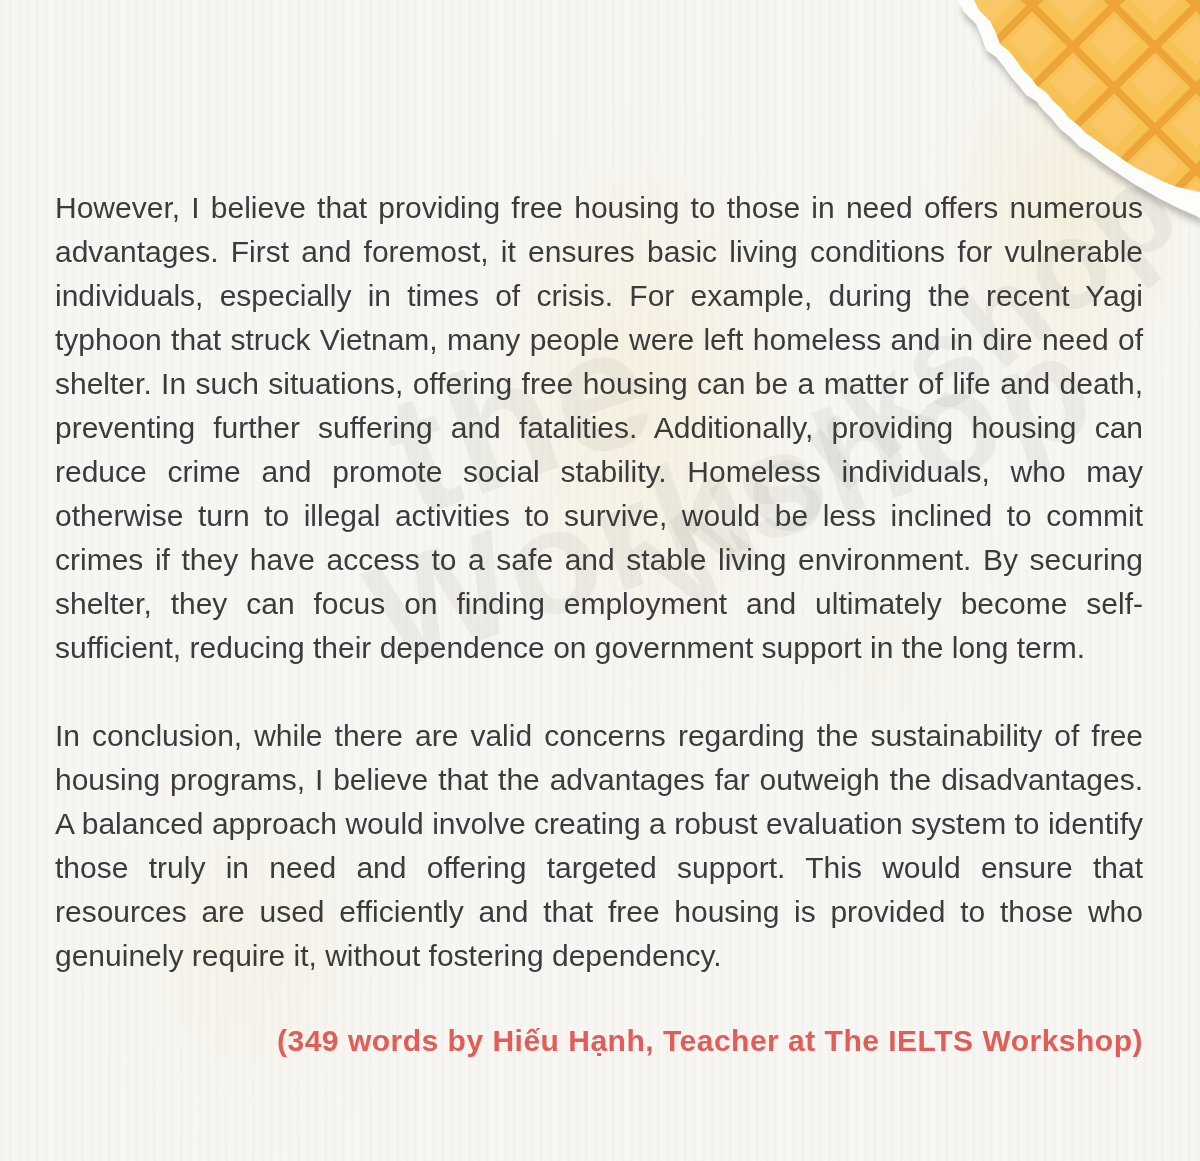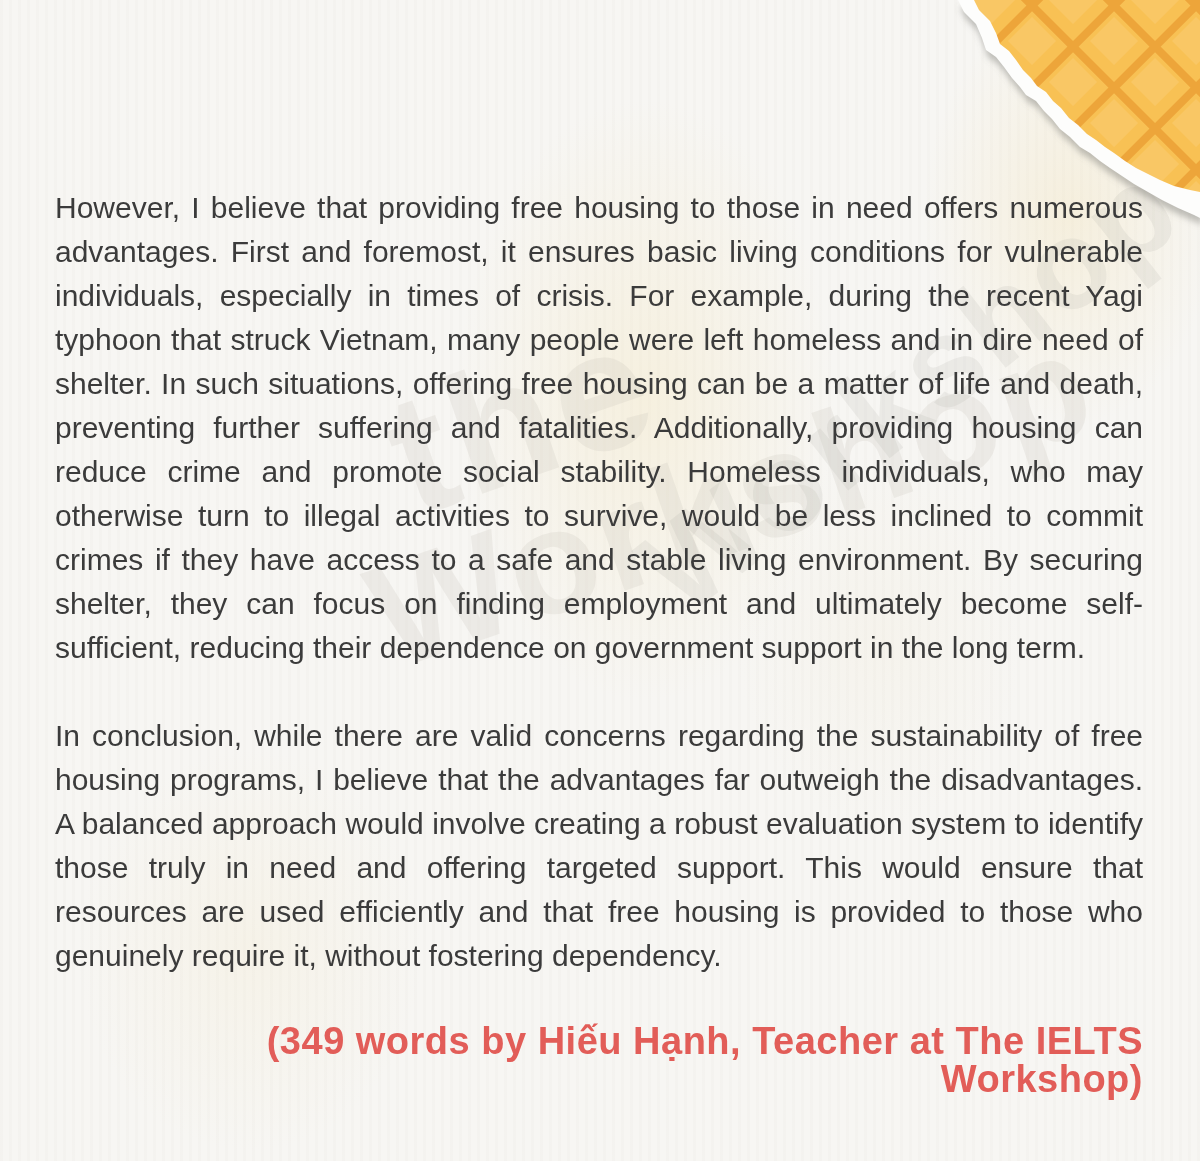--- a/index.html
+++ b/index.html
@@ -57,21 +57,21 @@
   }
   .para{
     margin:0 0 44px 0;
     font-size:30px;line-height:44px;
     color:var(--text-color,#3b3b3b);
     text-align:justify;
   }
   .para b{font-weight:normal;color:var(--text-color,#3b3b3b);}
   .attribution{
     margin:24px 0 0 0;
-    font-size:38px;line-height:38px;
+    font-size:30px;line-height:38px;
     font-weight:bold;
     text-align:right;
     color:var(--accent-color,#e25d58);
     letter-spacing:0.5px;
   }
 </style>
 </head>
 <body>
 
 <div class="page">

